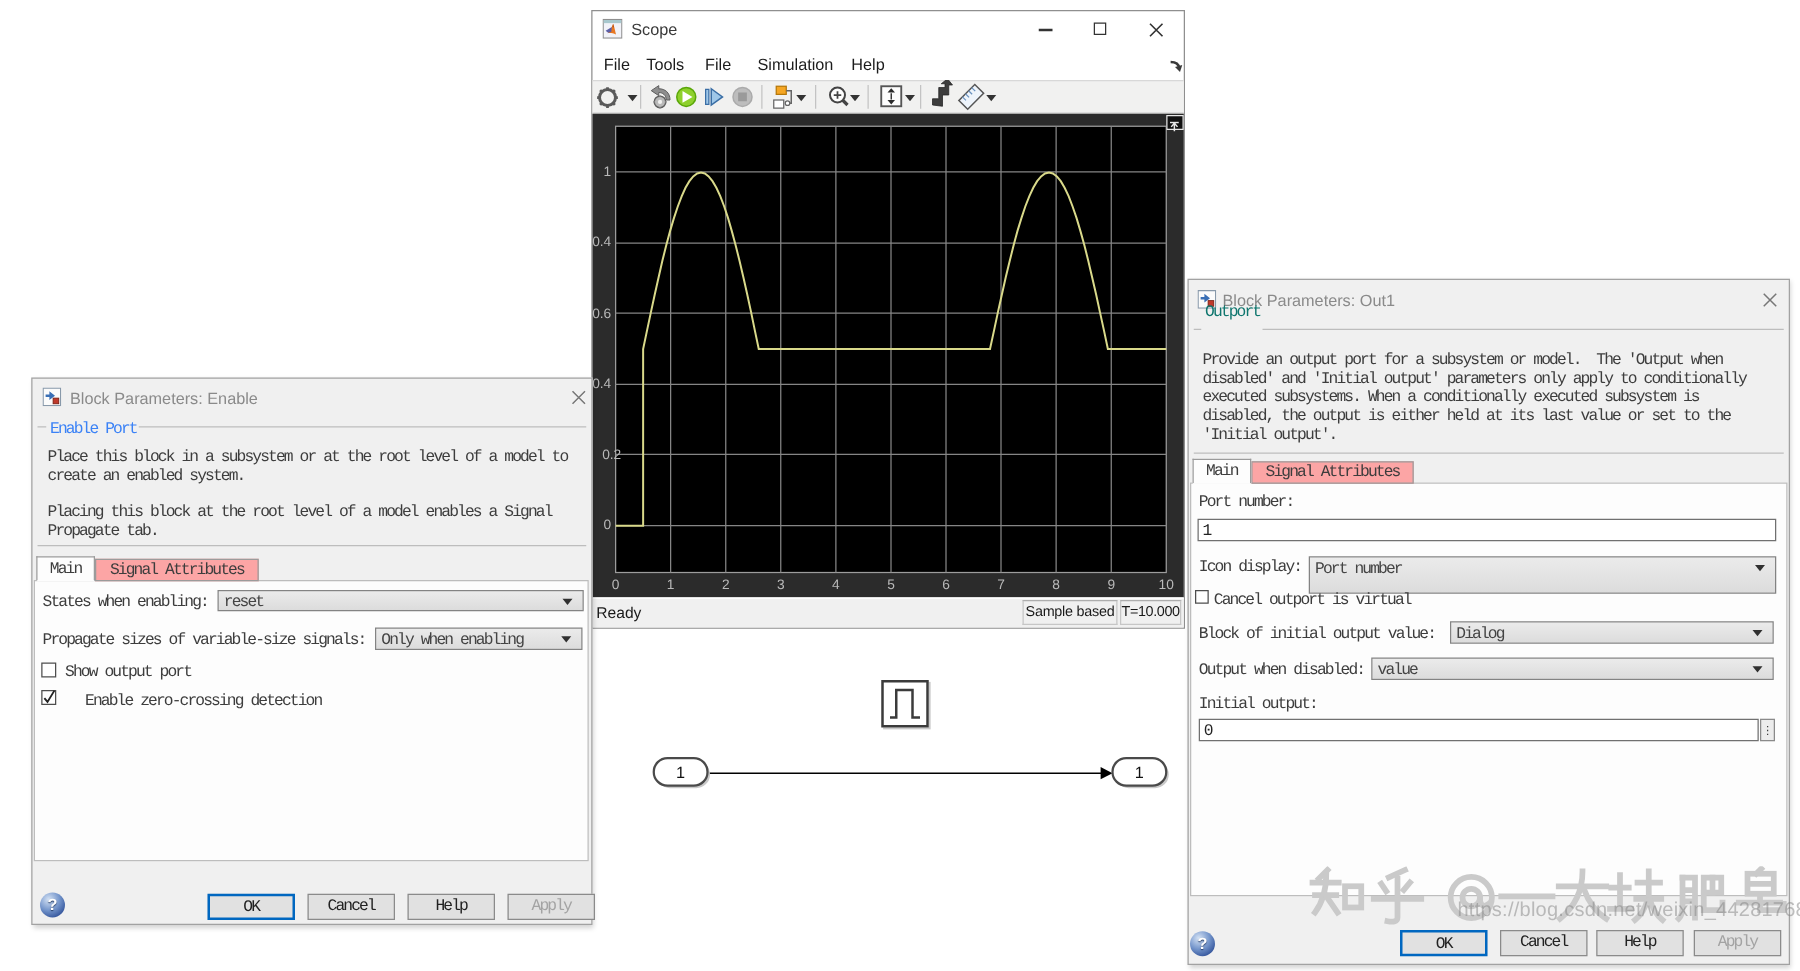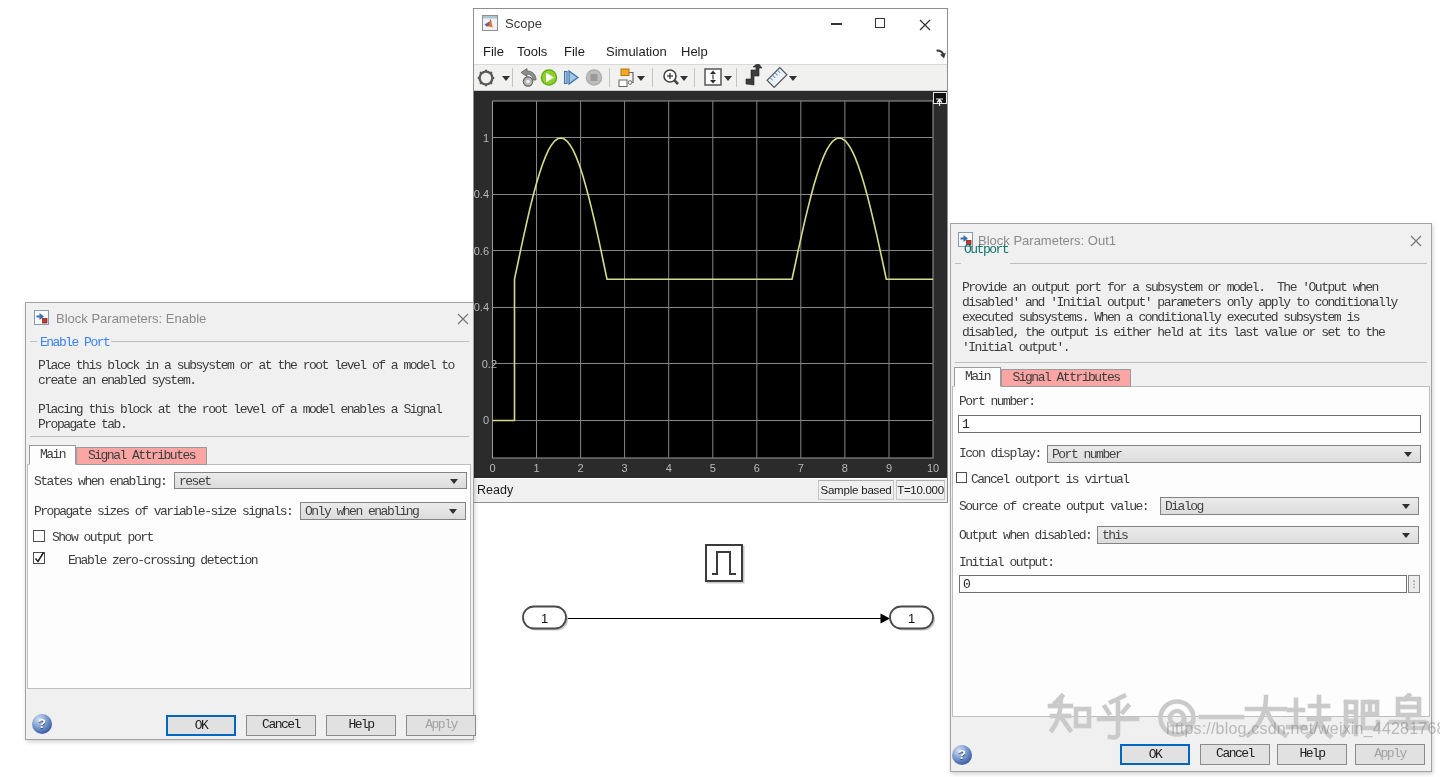--- a/index.html
+++ b/index.html
@@ -279,34 +279,34 @@
 <div class="mono" style="left:962px;top:310px">executed subsystems. When a conditionally executed subsystem is</div>
 <div class="mono" style="left:962px;top:325px">disabled, the output is either held at its last value or set to the</div>
 <div class="mono" style="left:962px;top:340px">'Initial output'.</div>
 <div class="sep" style="left:955px;top:362px;width:472px"></div>
 <div class="panel" style="left:952px;top:386px;width:478px;height:331px"></div>
 <div class="tab on" style="left:954px;top:367px;width:47px;height:20px;line-height:18px">Main</div>
 <div class="tab off" style="left:1001px;top:369px;width:130px;height:18px;line-height:16px">Signal Attributes</div>
 <div class="mono" style="left:959px;top:394px">Port number:</div>
 <div class="inp" style="left:958px;top:415px;width:463px;height:18px">1</div>
 <div class="mono" style="left:959px;top:446px">Icon display:</div>
-<div class="drop" style="left:1047px;top:445px;width:374px;height:18px">
+<div class="drop" style="left:1047px;top:445px;width:374px;height:30px">
       <span class="dt">Port number</span>
       <span class="da"></span>
     </div>
 <div class="cb" style="left:956px;top:472px;width:11px;height:11px"></div>
 <div class="mono" style="left:971px;top:472px">Cancel outport is virtual</div>
-<div class="mono" style="left:959px;top:499px">Source of create output value:</div>
+<div class="mono" style="left:959px;top:499px">Block of initial output value:</div>
 <div class="drop" style="left:1160px;top:497px;width:259px;height:18px">
       <span class="dt">Dialog</span>
       <span class="da"></span>
     </div>
 <div class="mono" style="left:959px;top:528px">Output when disabled:</div>
 <div class="drop" style="left:1097px;top:526px;width:322px;height:18px">
-      <span class="dt">this</span>
+      <span class="dt">value</span>
       <span class="da"></span>
     </div>
 <div class="mono" style="left:959px;top:555px">Initial output:</div>
 <div class="inp" style="left:959px;top:575px;width:448px;height:18px">0</div>
 <div class="abs" style="left:1408px;top:575px;width:12px;height:18px;background:#ececec;border:1px solid #8a8a8a;font-size:9px;color:#333;text-align:center;line-height:16px">⋮</div>
 <div class="qmark" style="left:952px;top:745px">?</div>
 <div class="btn ok" style="left:1120px;top:744px">OK</div>
 <div class="btn" style="left:1200px;top:744px">Cancel</div>
 <div class="btn" style="left:1277px;top:744px">Help</div>
 <div class="btn dis" style="left:1355px;top:744px">Apply</div>

